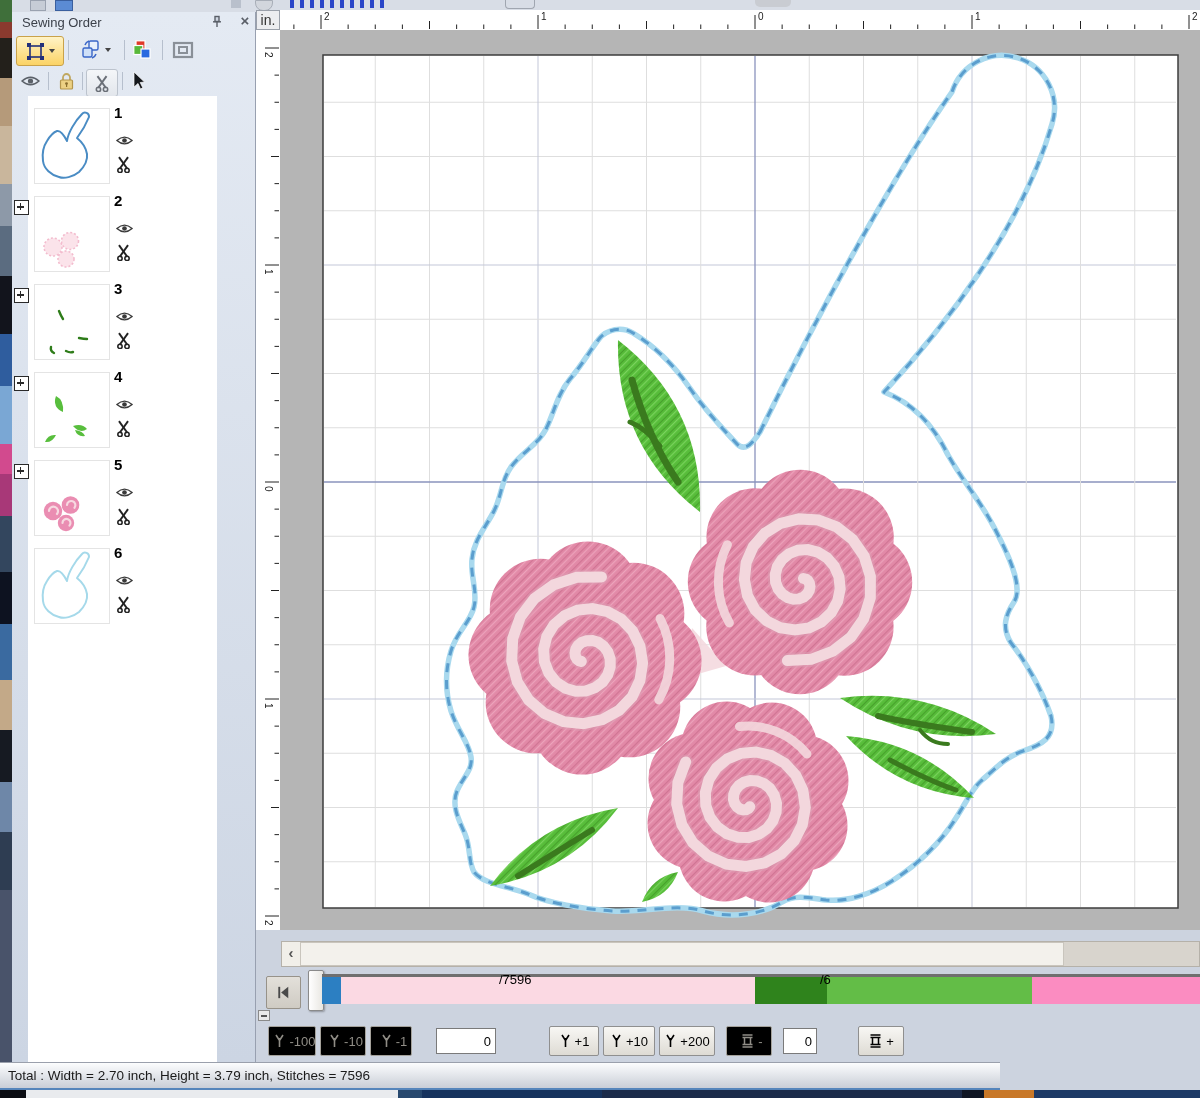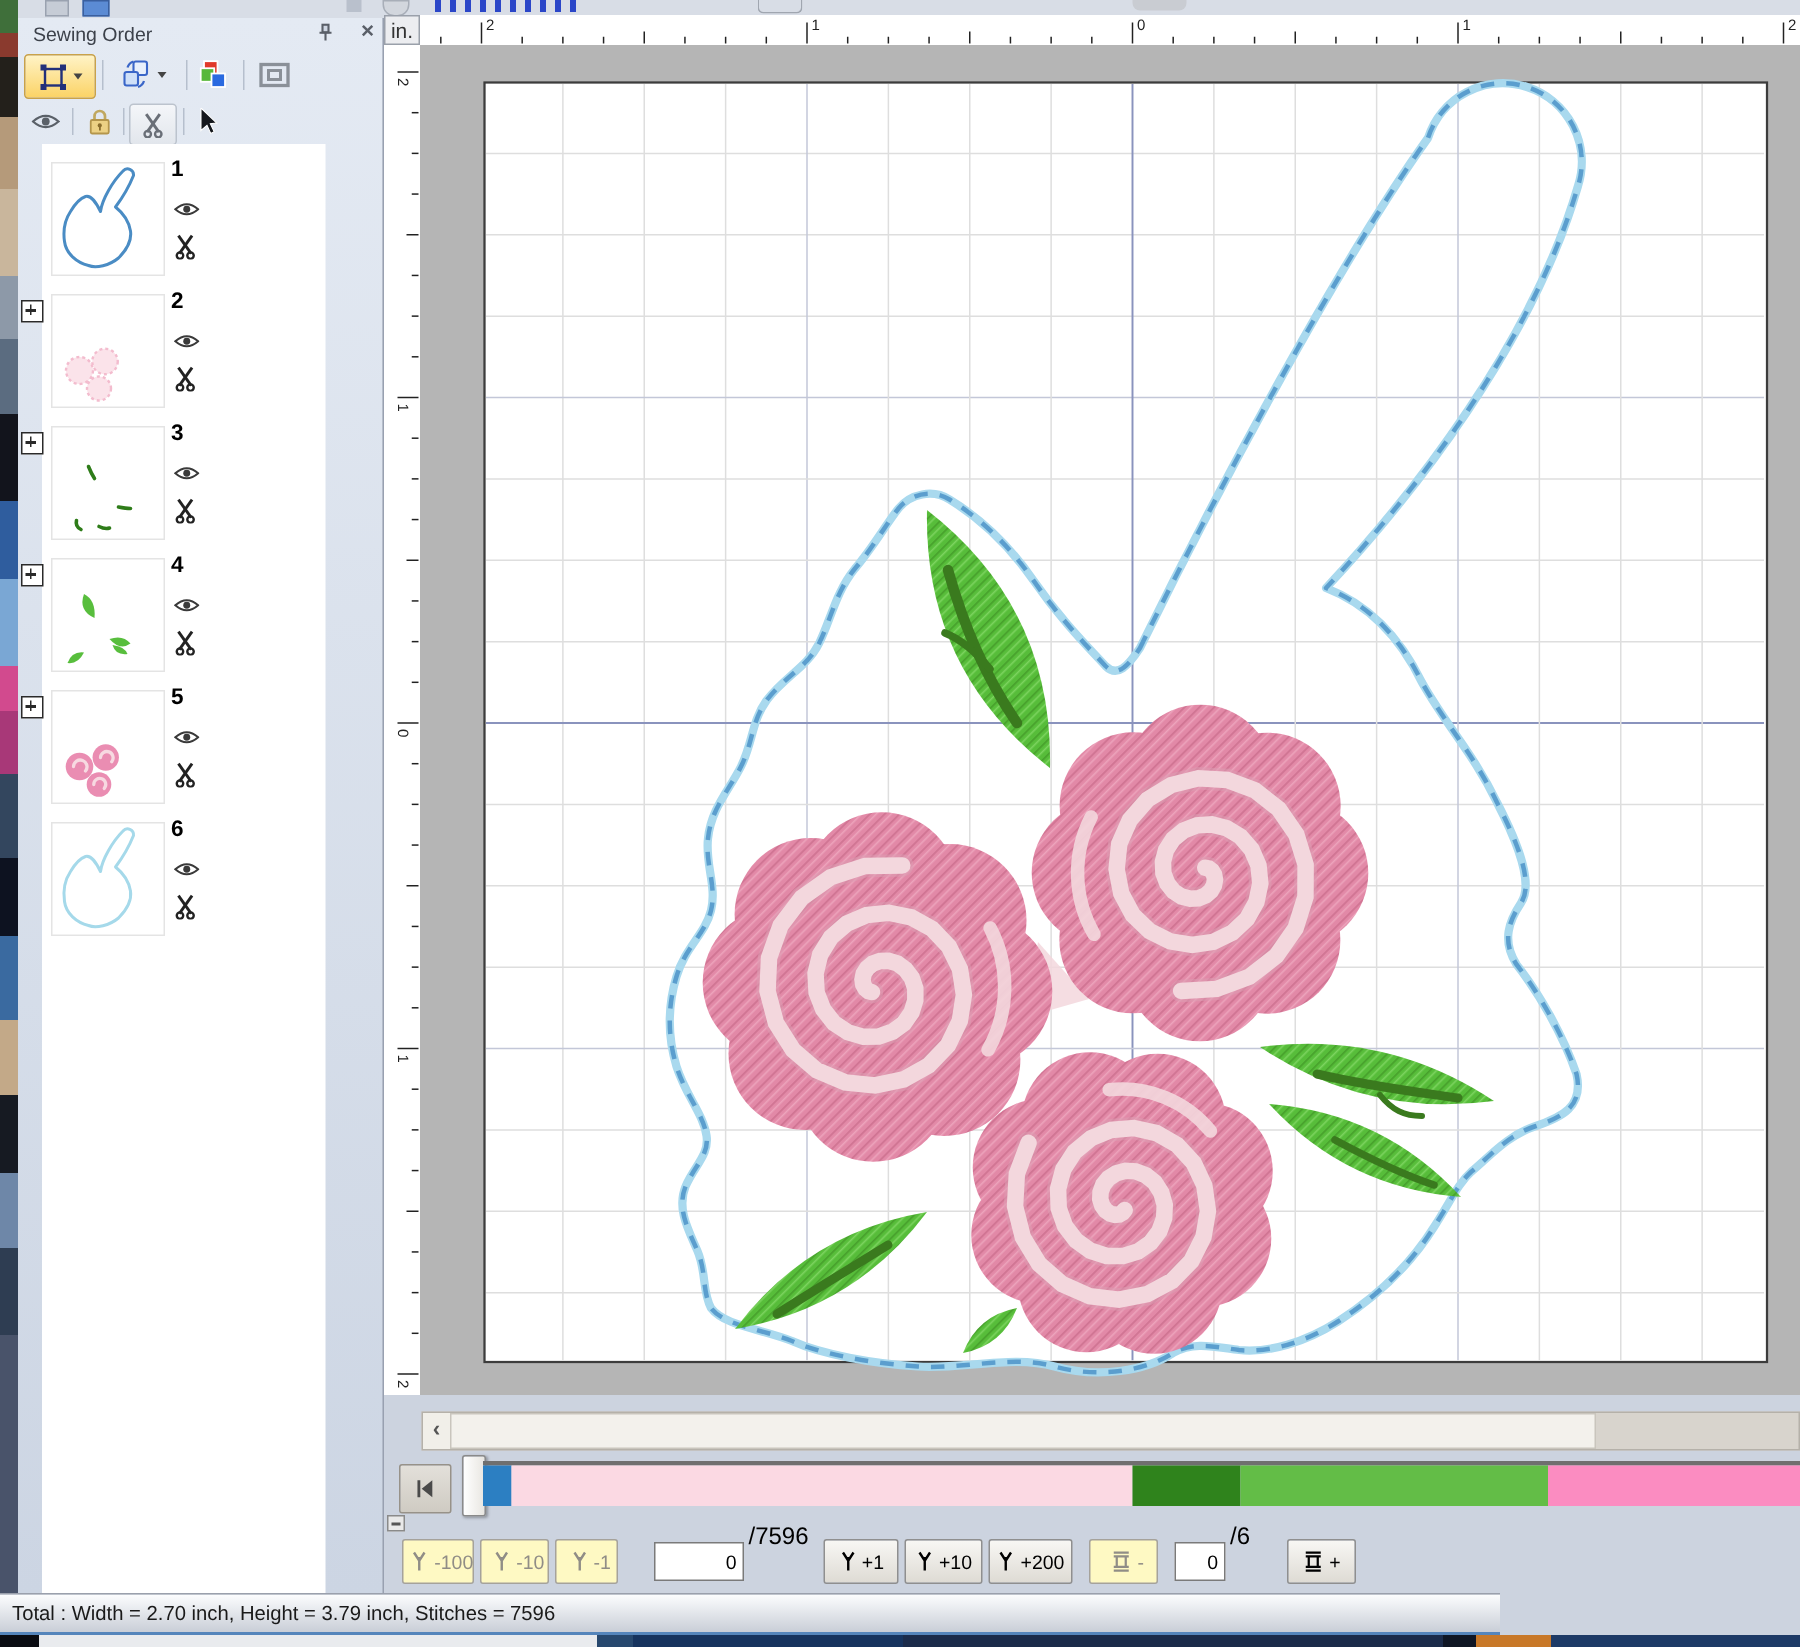--- a/index.html
+++ b/index.html
@@ -71,25 +71,25 @@
   .colorbar{left:322px;top:974px;width:878px;height:30px;border-top:3px solid #6f6f6f;box-sizing:border-box;display:flex;}
   .colorbar div{height:100%;}
 
   .collapse-box{left:258px;top:1010px;width:12px;height:11px;background:#e9e9e9;border:1px solid #8a8a8a;box-sizing:border-box;}
   .collapse-box:before{content:"";position:absolute;left:2px;top:4px;width:6px;height:1.5px;background:#555;}
 
   
   .ctl{position:absolute;top:1026px;height:30px;border-radius:2px;font-size:13px;color:#000;
        display:flex;align-items:center;justify-content:center;gap:3px;
        background:linear-gradient(#f8f7f4,#dedbd4);border:1px solid #8f8f8f;box-sizing:border-box;}
-  .ctl.disabled{background:#fef9c3;border-color:#a5a29b;color:#908d86;padding-left:11px;}
+  .ctl.disabled{background:#000000;border-color:#a5a29b;color:#908d86;padding-left:11px;}
   .ctl svg{flex:0 0 auto;}
   .ctl-input{position:absolute;top:1028px;height:26px;background:#fff;border:1px solid #7a7a7a;box-sizing:border-box;
              font-size:13px;color:#000;text-align:right;padding:0 4px 0 0;font-family:"Liberation Sans",sans-serif;}
-  .ctl-label{position:absolute;top:1016px;font-size:16px;color:#000;}
+  .ctl-label{position:absolute;top:972px;font-size:13px;color:#000;}
 
   
   .statusbar{left:0;top:1062px;width:1000px;height:28px;background:linear-gradient(#fcfdfe,#c9ced7);
              border-top:1px solid #9aa0ac;border-bottom:2px solid #5585bb;box-sizing:border-box;}
   .statusbar span{position:absolute;left:8px;top:5px;font-size:13.5px;color:#1a1a1a;}
   .taskbar{left:0;top:1090px;width:1200px;height:8px;display:flex;}
   .taskbar div{height:100%;}
 </style>
 </head>
 <body>

